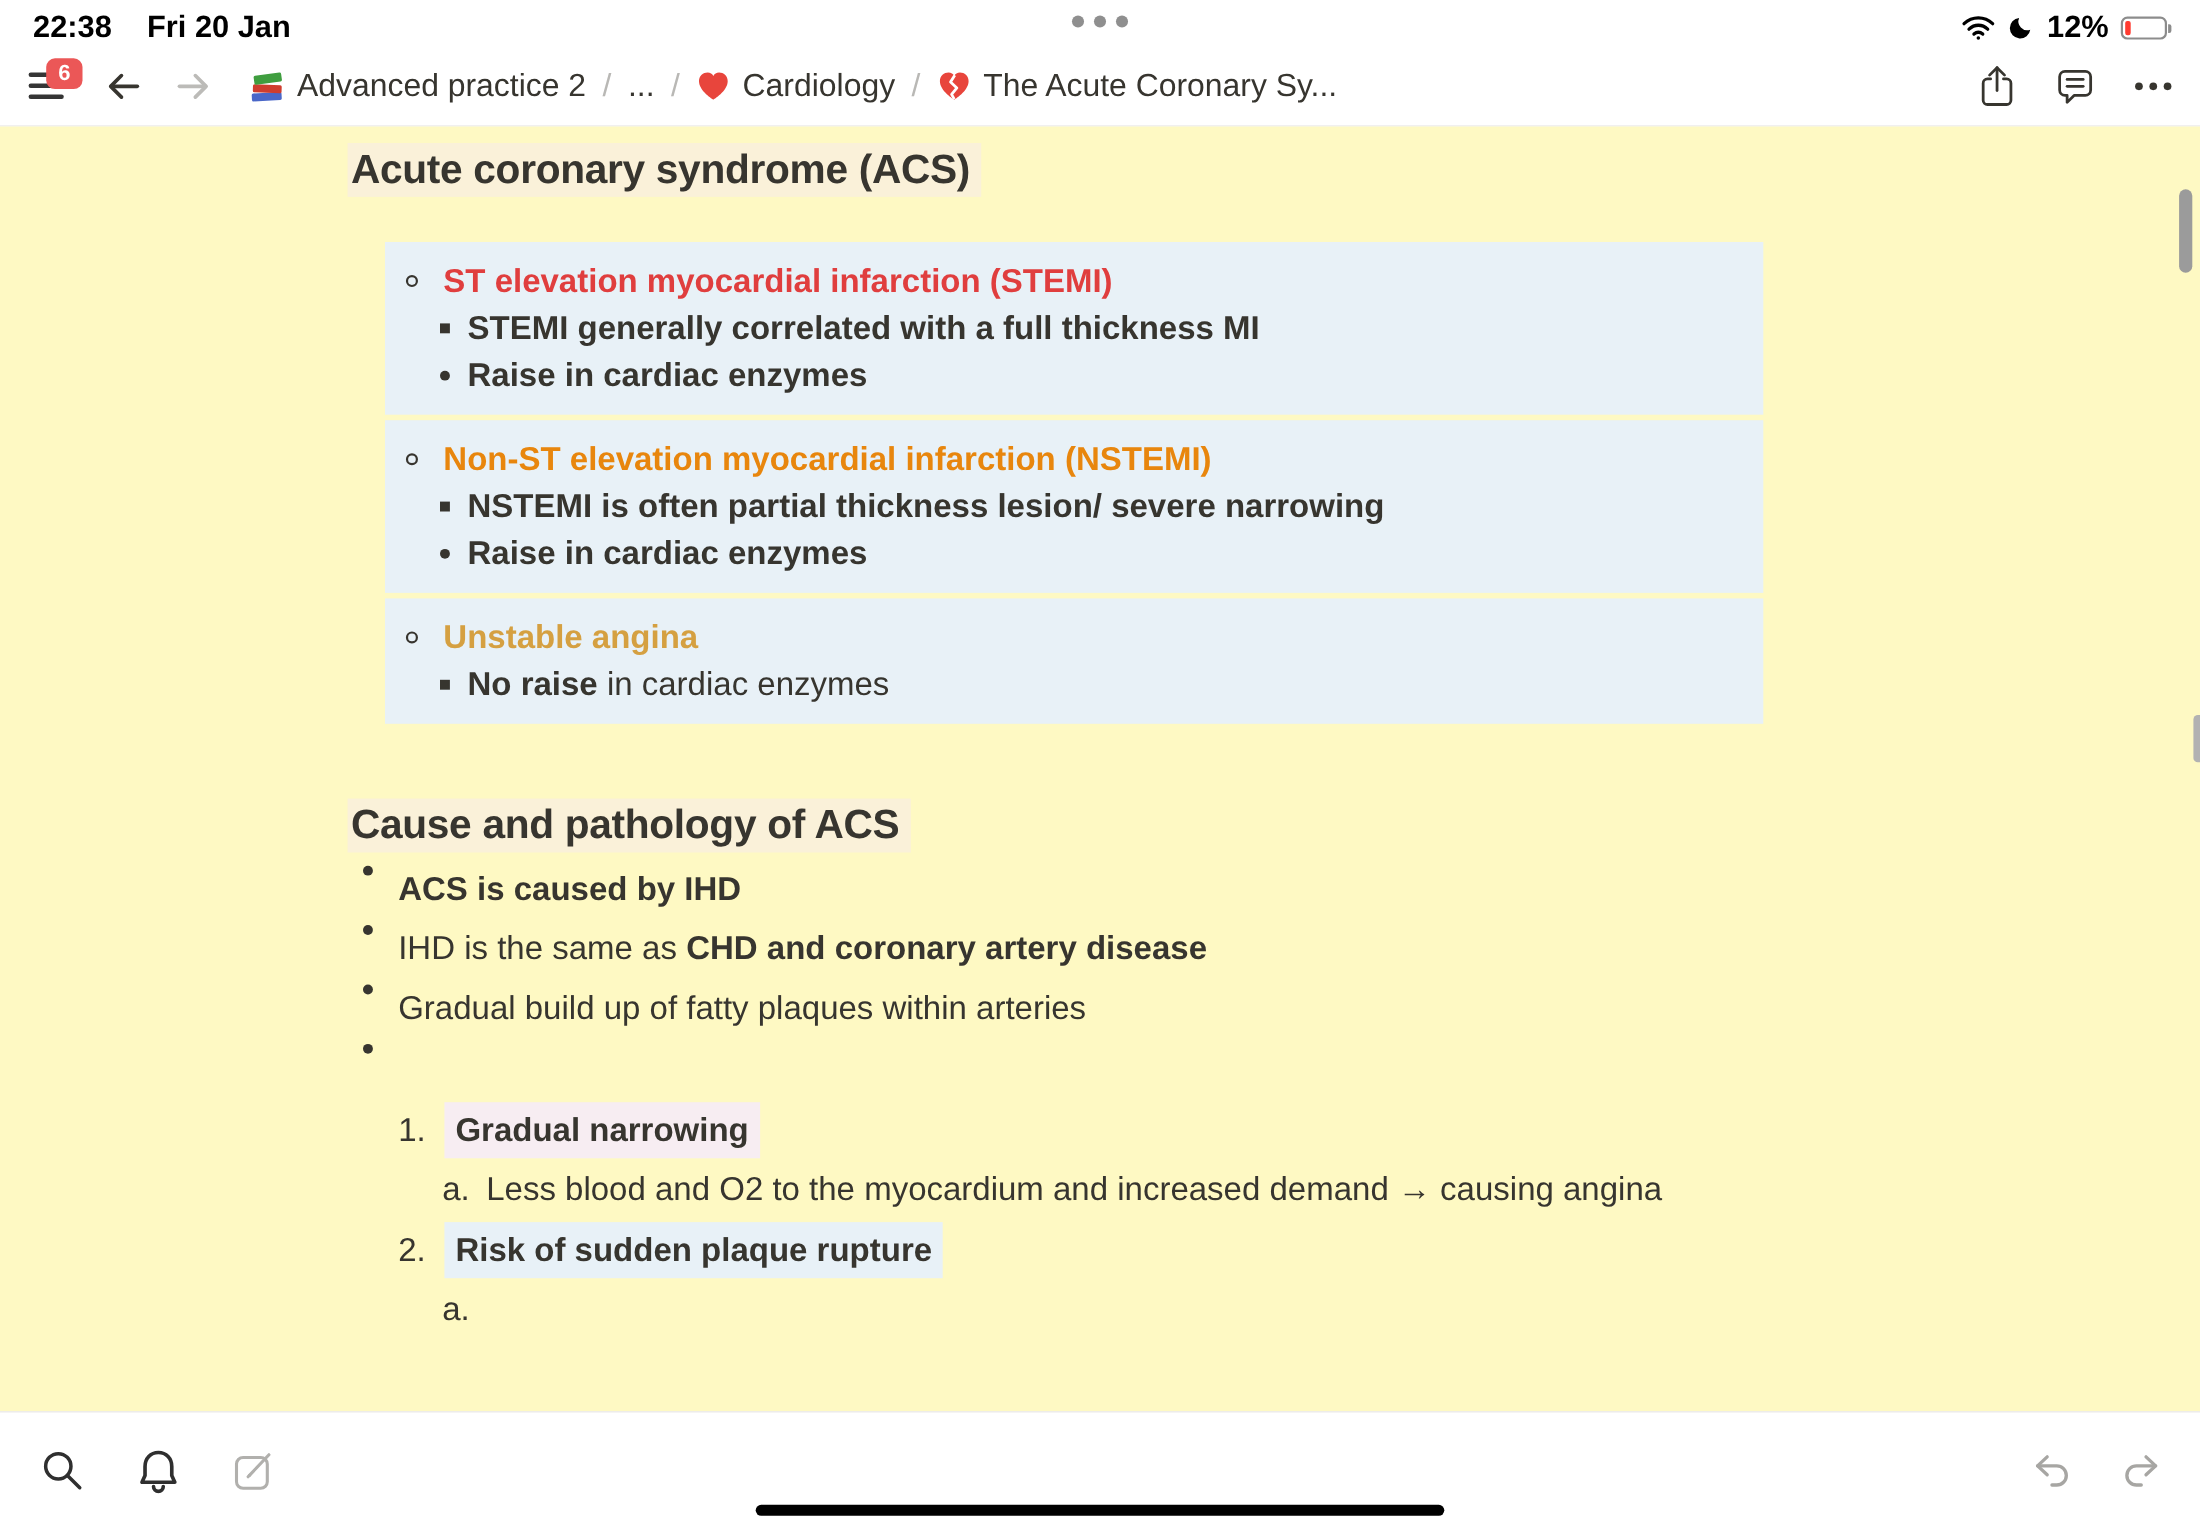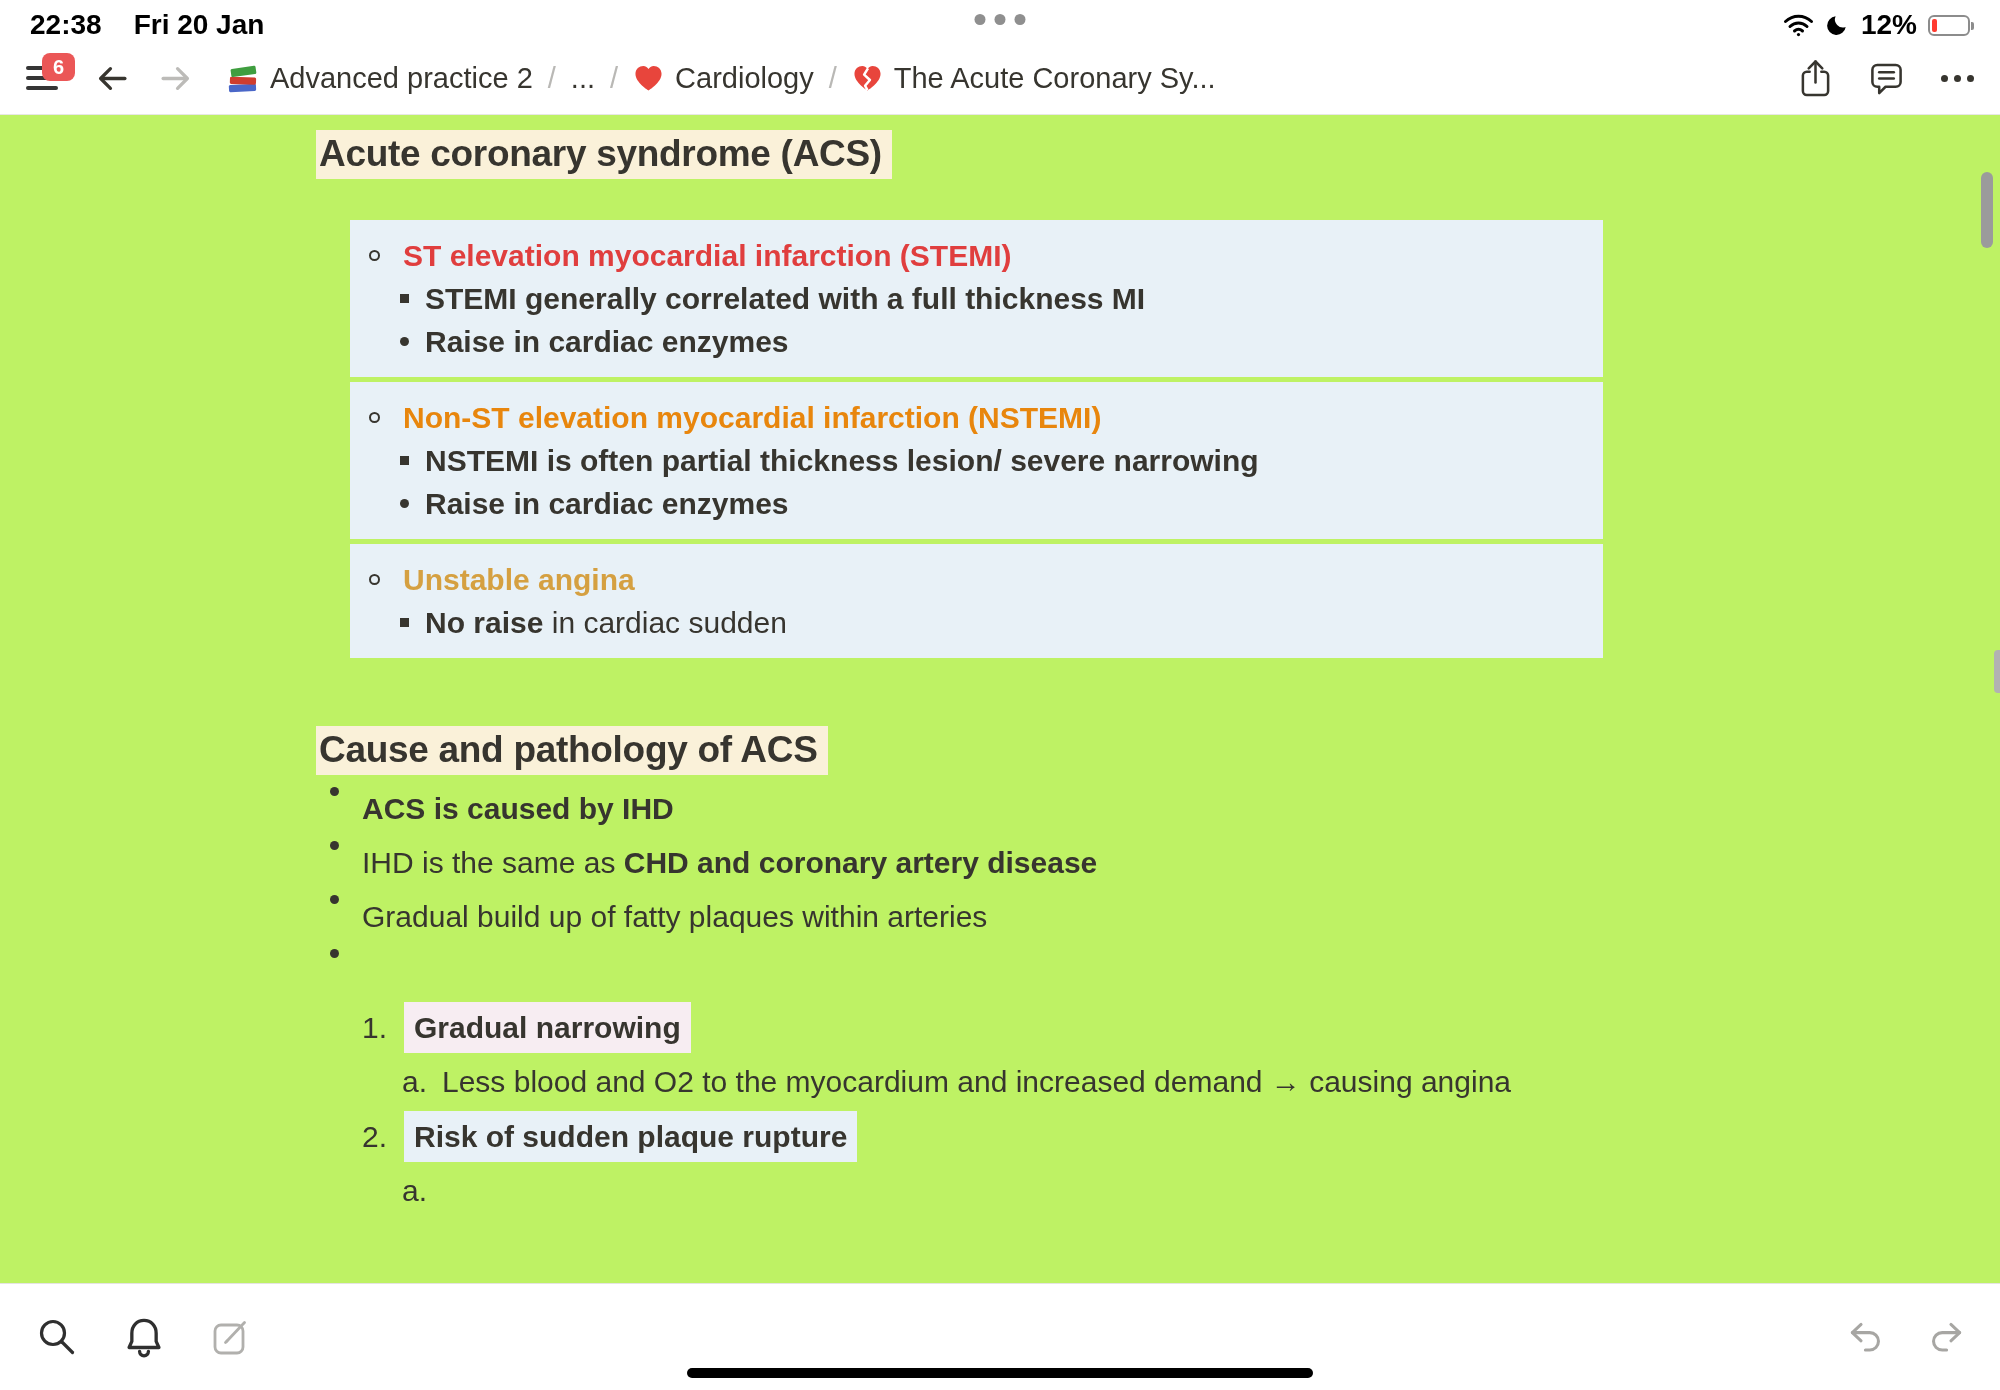--- a/index.html
+++ b/index.html
@@ -33,21 +33,21 @@
   .badge{position:absolute;top:-10px;left:16px;min-width:33px;height:28px;background:#eb5757;
     border-radius:8px;color:#fff;font-size:20px;font-weight:700;display:flex;align-items:center;justify-content:center;padding:0 7px;}
   .breadcrumb{display:flex;align-items:center;margin-left:34px;font-size:29px;gap:15px;color:#37352f;}
   .crumb{display:flex;align-items:center;gap:11px;cursor:pointer;white-space:nowrap;}
   .sep{color:#b9b8b5;}
   .nav-right{margin-left:auto;display:flex;align-items:center;gap:36px;}
   .more-dots{display:flex;gap:6px;}
   .more-dots i{width:7px;height:7px;border-radius:50%;background:#37352f;}
 
   
-  .content{position:absolute;top:115px;bottom:107px;left:0;right:0;overflow:hidden;background:#bef264;}
+  .content{position:absolute;top:115px;bottom:107px;left:0;right:0;overflow:hidden;background:#fef9c3;}
   .column{margin-left:316px;width:1380px;font-size:30px;line-height:43px;}
   .h1{font-size:37px;font-weight:700;line-height:48px;letter-spacing:-.3px;white-space:nowrap;}
   .h1 .hl{background:#faf1d9;padding:3px 10px 5px 3px;}
   .h1.first{margin-top:15px;}
   .h1.second{margin-top:68px;}
   .row{display:flex;align-items:center;white-space:nowrap;}
   .umb-row{margin-top:11px;padding-left:14px;font-weight:700;color:#c2487f;gap:0;}
   .umb-row .disc{margin-right:17px;}
   .umb-row .txt{margin-left:13px;}
   .disc{flex:none;width:9px;height:9px;border-radius:50%;background:#37352f;}
@@ -237,21 +237,21 @@
         </div>
       </div>
 
       <div class="box">
         <div class="row l2">
           <span class="circ"></span>
           <span class="txt c-gold">Unstable angina</span>
         </div>
         <div class="row l3">
           <span class="sq"></span>
-          <span class="txt"><b>No raise</b><span style="font-weight:400"> in cardiac sudden</span></span>
+          <span class="txt"><b>No raise</b><span style="font-weight:400"> in cardiac enzymes</span></span>
         </div>
       </div>
     </div>
 
     <div class="h1 second">
       <span class="hl">Cause and pathology of ACS</span>
     </div>
 
     <div class="bullets">
       <div class="bullet-row">

